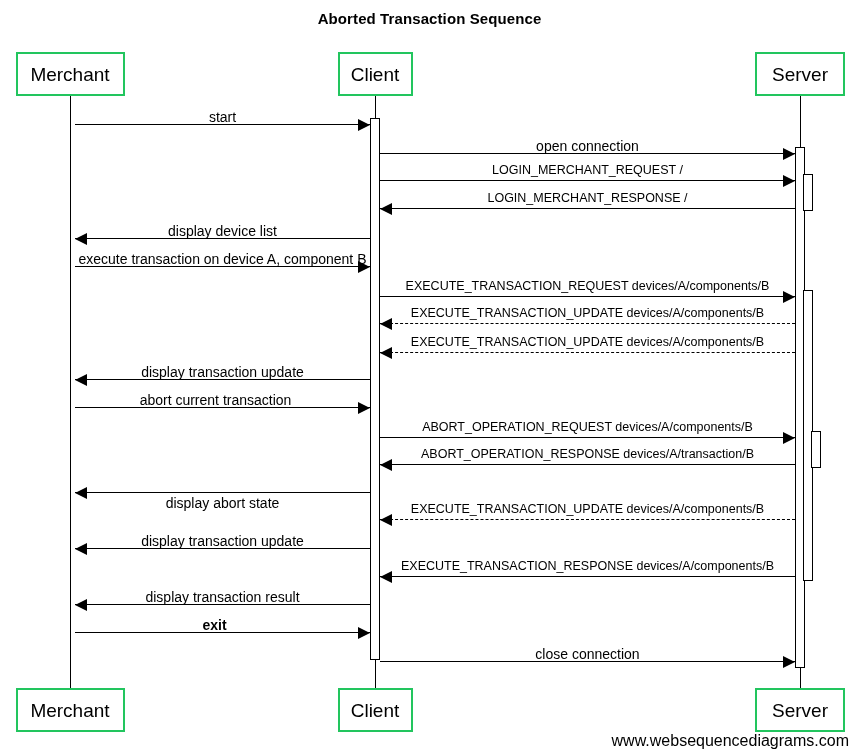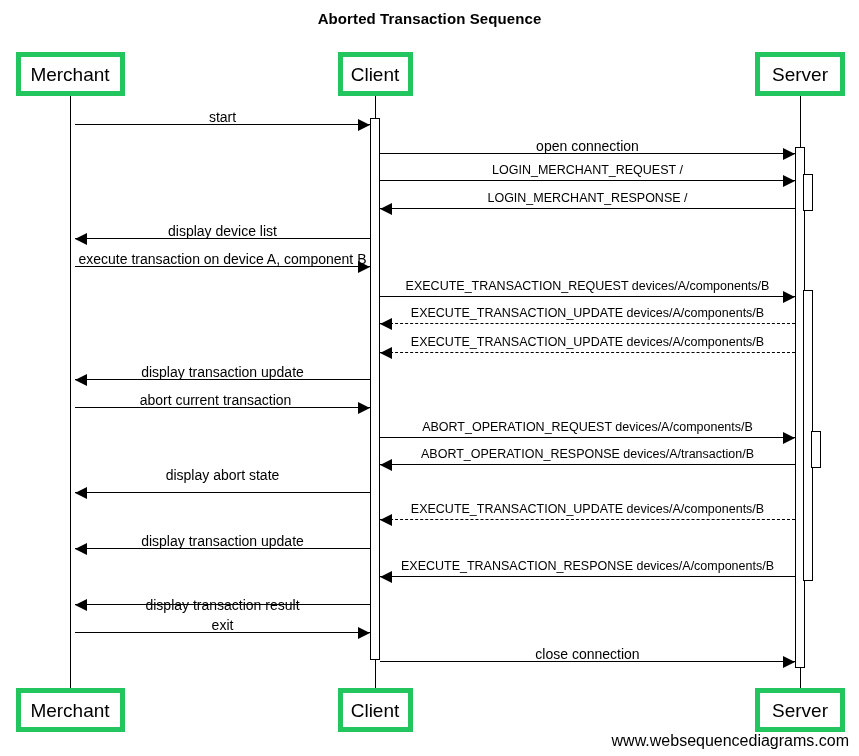--- a/index.html
+++ b/index.html
@@ -23,21 +23,21 @@
     left: 0;
     top: 10px;
     width: 859px;
     text-align: center;
     font-size: 15px;
     font-weight: bold;
     letter-spacing: 0.1px;
   }
   .actor-box {
     position: absolute;
-    border: 5px solid #22c55e;
+    border: 2px solid #22c55e;
     background: #ffffff;
     box-sizing: border-box;
     display: flex;
     align-items: center;
     justify-content: center;
     font-size: 19px;
     line-height: 1;
     z-index: 6;
   }
   .lifeline {
@@ -152,36 +152,36 @@
       <div class="arrow-head right" style="top: 402px; left: 358px;"></div>
       <div class="msg-label small" style="left: 68px; width: 295px; top: 393px;">abort current transaction</div>
       <div class="msg-line" style="left: 380px; top: 437px; width: 415px;"></div>
       <div class="arrow-head right" style="top: 432px; left: 783px;"></div>
       <div class="msg-label" style="left: 380px; width: 415px; top: 421px;">ABORT_OPERATION_REQUEST devices/A/components/B</div>
       <div class="msg-line" style="left: 380px; top: 464px; width: 415px;"></div>
       <div class="arrow-head left" style="top: 459px; left: 380px;"></div>
       <div class="msg-label" style="left: 380px; width: 415px; top: 448px;">ABORT_OPERATION_RESPONSE devices/A/transaction/B</div>
       <div class="msg-line" style="left: 75px; top: 492px; width: 295px;"></div>
       <div class="arrow-head left" style="top: 487px; left: 75px;"></div>
-      <div class="msg-label small" style="left: 75px; width: 295px; top: 468px; text-align: center;">display abort state</div>
+      <div class="msg-label small" style="left: 75px; width: 295px; top: 496px; text-align: center;">display abort state</div>
       <div class="msg-line dashed" style="left: 380px; top: 519px; width: 415px;"></div>
       <div class="arrow-head left" style="top: 514px; left: 380px;"></div>
       <div class="msg-label" style="left: 380px; width: 415px; top: 503px;">EXECUTE_TRANSACTION_UPDATE devices/A/components/B</div>
       <div class="msg-line" style="left: 75px; top: 548px; width: 295px;"></div>
       <div class="arrow-head left" style="top: 543px; left: 75px;"></div>
       <div class="msg-label small" style="left: 75px; width: 295px; top: 534px;">display transaction update</div>
       <div class="msg-line" style="left: 380px; top: 576px; width: 415px;"></div>
       <div class="arrow-head left" style="top: 571px; left: 380px;"></div>
       <div class="msg-label" style="left: 380px; width: 415px; top: 560px;">EXECUTE_TRANSACTION_RESPONSE devices/A/components/B</div>
       <div class="msg-line" style="left: 75px; top: 604px; width: 295px;"></div>
       <div class="arrow-head left" style="top: 599px; left: 75px;"></div>
-      <div class="msg-label small" style="left: 75px; width: 295px; top: 590px; margin-top: 8px;">display transaction result</div>
+      <div class="msg-label small" style="left: 75px; width: 295px; top: 590px;">display transaction result</div>
       <div class="msg-line" style="left: 75px; top: 632px; width: 295px;"></div>
       <div class="arrow-head right" style="top: 627px; left: 358px;"></div>
-      <div class="msg-label small" style="left: 75px; width: 295px; top: 618px;">exit</div>
+      <div class="msg-label small" style="left: 67px; width: 295px; top: 618px; font-weight: bold;">exit</div>
       <div class="msg-line" style="left: 380px; top: 661px; width: 415px;"></div>
       <div class="arrow-head right" style="top: 656px; left: 783px;"></div>
       <div class="msg-label small" style="left: 380px; width: 415px; top: 647px;">close connection</div>
     </div>
   <div id="actors-top">
       <div class="actor-box" style="width: 109px; height: 44px; left: 15.5px; top: 52px;">
         <span>Merchant</span>
       </div>
       <div class="actor-box" style="width: 75px; height: 44px; left: 337.5px; top: 52px;">
         <span>Client</span>

